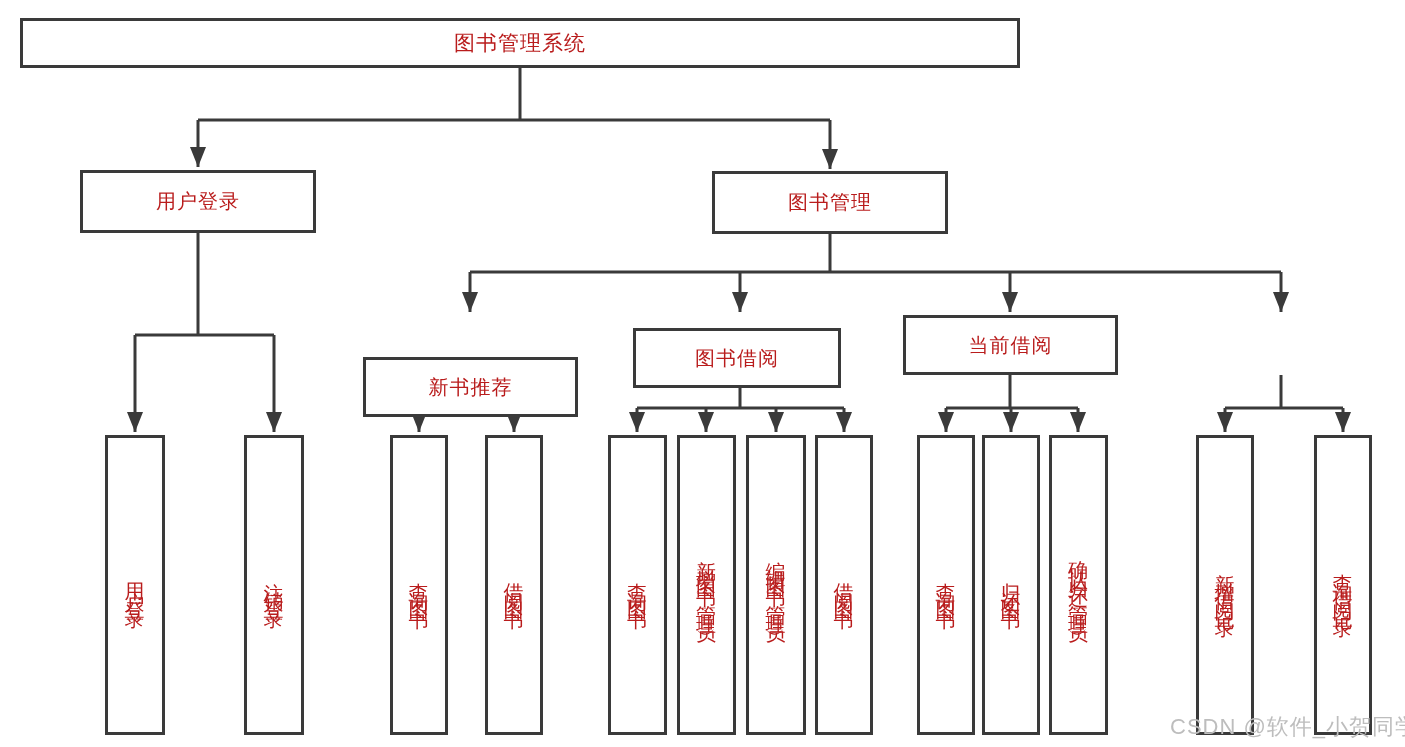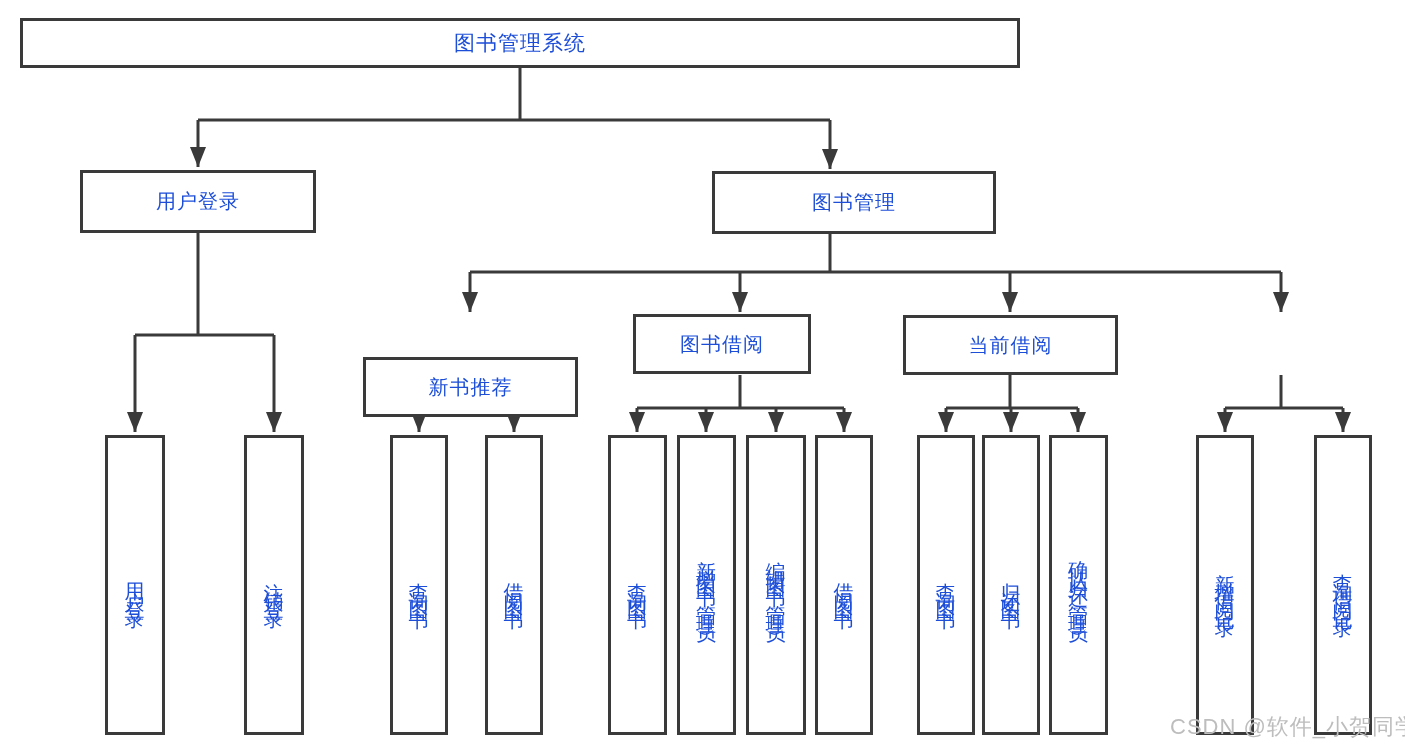--- a/index.html
+++ b/index.html
@@ -19,21 +19,21 @@
     position: absolute;
     left: 0;
     top: 0;
     z-index: 0;
   }
   .node {
     position: absolute;
     box-sizing: border-box;
     background: #ffffff;
     border: 3px solid #3a3a3a;
-    color: #1d4ed8;
+    color: #b91c1c;
     display: flex;
     align-items: center;
     justify-content: center;
     font-size: 20px;
     letter-spacing: 1px;
     z-index: 1;
     text-align: center;
   }
   .node--root {
     border-width: 3px;
@@ -96,24 +96,24 @@
       <path d="M1011 408 V432" marker-end="url(#arr)"></path>
       <path d="M1078 408 V432" marker-end="url(#arr)"></path>
       <path d="M1225 408 V432" marker-end="url(#arr)"></path>
       <path d="M1343 408 V432" marker-end="url(#arr)"></path>
     </g>
   </svg>
 
   <div class="node node--root" style="left:20px; top:18px; width:1000px; height:50px;">图书管理系统</div>
 
   <div class="node" style="left:80px; top:170px; width:236px; height:63px;">用户登录</div>
-  <div class="node" style="left:712px; top:171px; width:284px; height:63px;">图书管理</div>
+  <div class="node" style="left:712px; top:171px; width:236px; height:63px;">图书管理</div>
 
   <div class="node" style="left:363px; top:315px; width:215px; height:60px;margin-top:42px;">新书推荐</div>
-  <div class="node" style="left:633px; top:314px; width:178px; height:60px;">图书借阅</div>
+  <div class="node" style="left:633px; top:328px; width:208px; height:60px;">图书借阅</div>
   <div class="node" style="left:903px; top:315px; width:215px; height:60px;">当前借阅</div>
 
   <div class="node node--leaf" style="left:105px; top:435px; width:60px; height:300px;">用户登录</div>
   <div class="node node--leaf" style="left:244px; top:435px; width:60px; height:300px;">注销登录</div>
 
   <div class="node node--leaf" style="left:390px; top:435px; width:58px; height:300px;">查询图书</div>
   <div class="node node--leaf" style="left:485px; top:435px; width:58px; height:300px;">借阅图书</div>
 
   <div class="node node--leaf" style="left:608px; top:435px; width:59px; height:300px;">查询图书</div>
   <div class="node node--leaf" style="left:677px; top:435px; width:59px; height:300px;">新增图书（管理员）</div>

